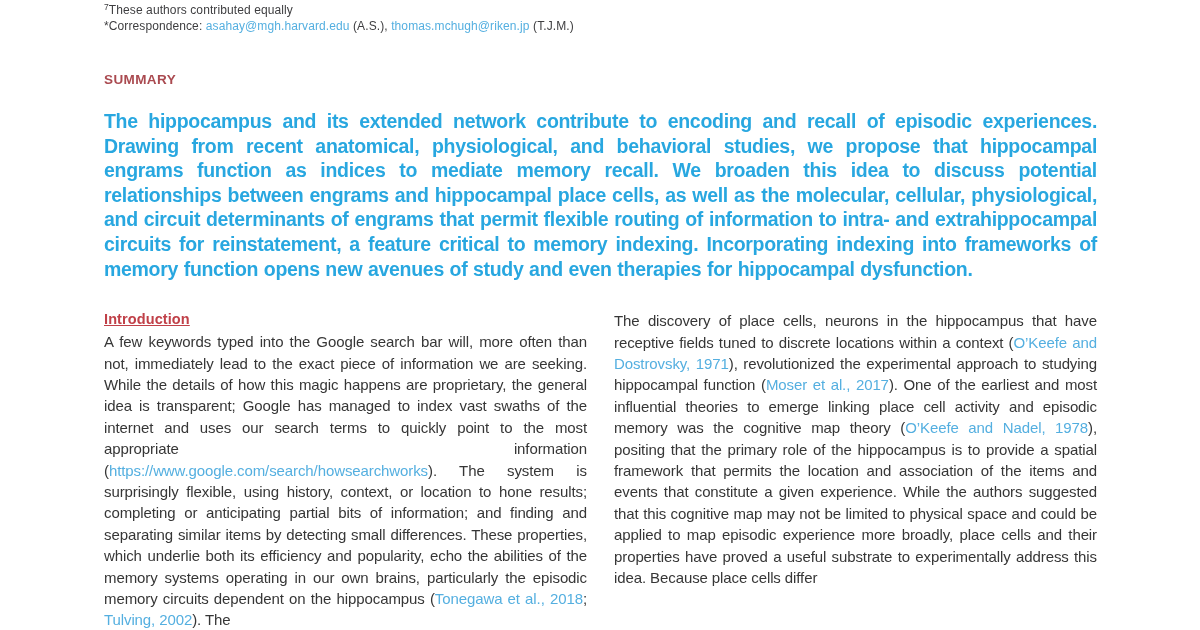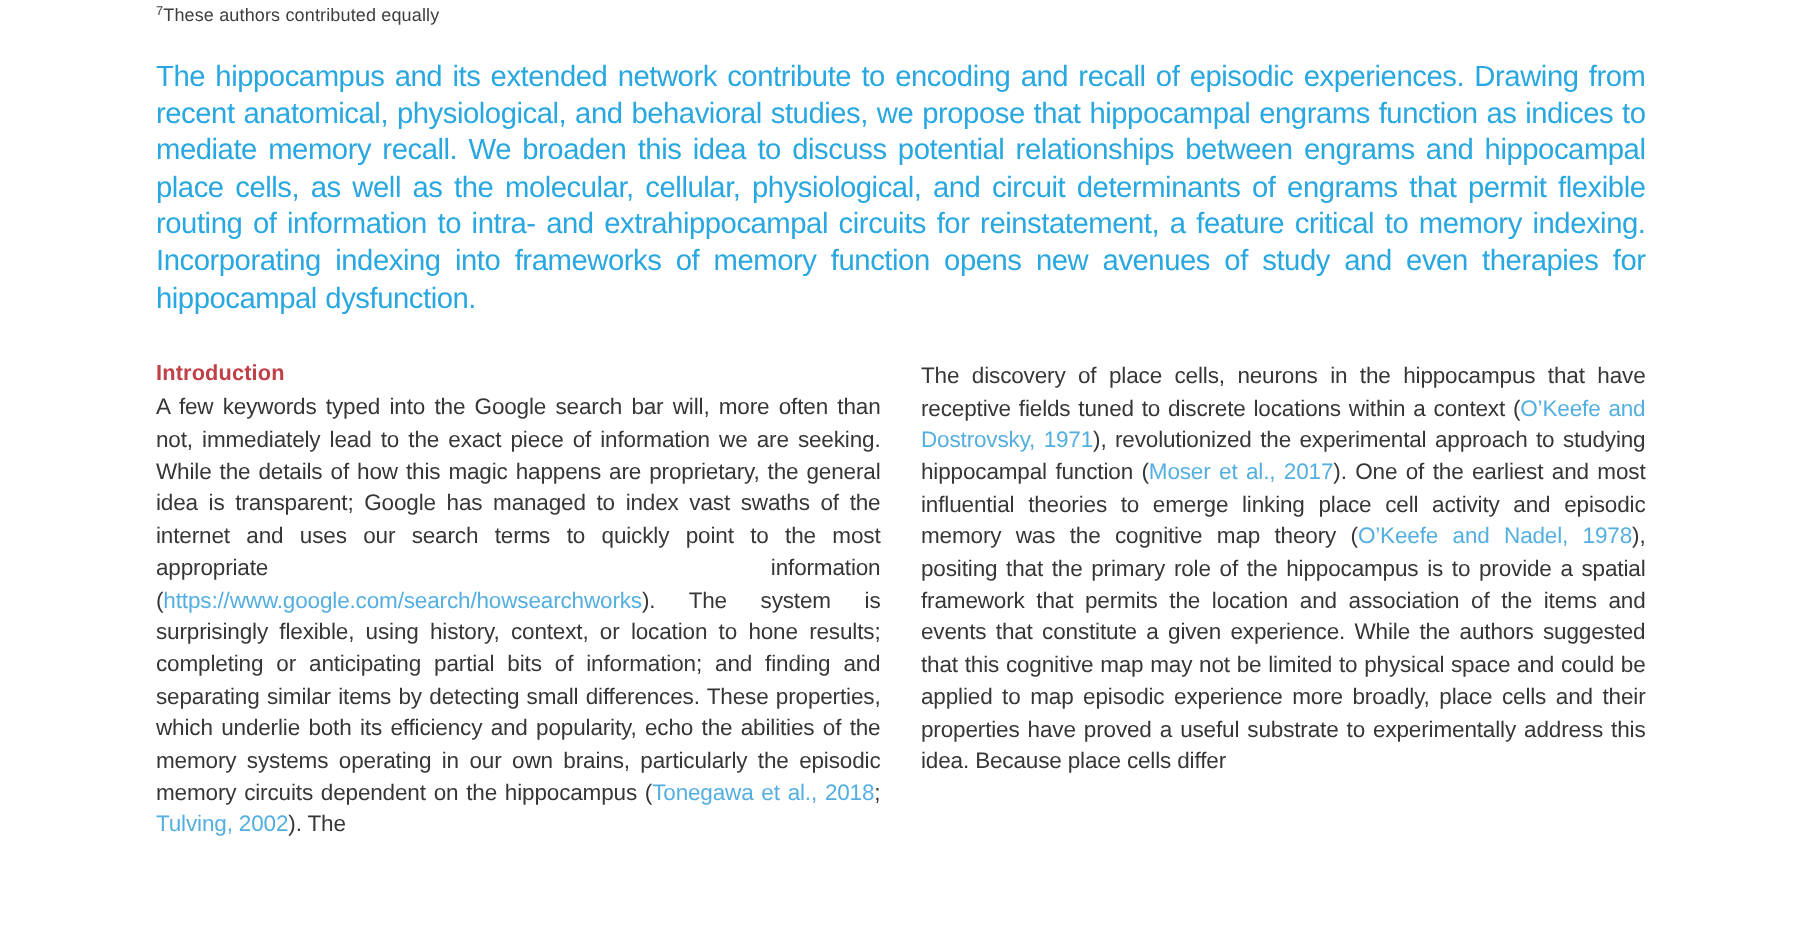--- a/index.html
+++ b/index.html
@@ -50,21 +50,21 @@
     font-size:13.5px;
     font-weight:bold;
     letter-spacing:0.4px;
     color:var(--heading-red);
     line-height:16px;
   }
   .summary-body{
     margin-top:21px;
     font-size:19.5px;
     line-height:24.6px;
-    font-weight:normal;
+    font-weight:bold;
     letter-spacing:-0.3px;
     word-spacing:0.5px;
     color:var(--summary-blue);
     text-align:justify;
   }
   
   .columns{
     margin-top:29px;
     display:flex;
     gap:27px;
@@ -73,39 +73,42 @@
     flex:1 1 0;
     min-width:0;
   }
   .section-heading{
     font-size:14.5px;
     font-weight:bold;
     color:var(--section-red);
     line-height:18px;
     margin-bottom:3px;
     letter-spacing:0.1px;
+    text-decoration:underline;
   }
   .body-par{
     font-size:15px;
     line-height:21.4px;
     letter-spacing:-0.1px;
     color:var(--body-text);
     text-align:justify;
   }
   .body-par a.link{ color:var(--link-blue); }
 </style>
 </head>
 <body>
 
 <div class="page">
 
   <div class="footnotes">
     <div><sup>7</sup><span>These authors contributed equally</span></div>
+    <div><span>*Correspondence: </span><a class="link" href="#">asahay@mgh.harvard.edu</a><span> (A.S.), </span><a class="link" href="#">thomas.mchugh@riken.jp</a><span> (T.J.M.)</span></div>
   </div>
 
+  <div class="summary-heading">SUMMARY</div>
 
   <div class="summary-body">The hippocampus and its extended network contribute to encoding and recall of episodic experiences. Drawing from recent anatomical, physiological, and behavioral studies, we propose that hippocampal engrams function as indices to mediate memory recall. We broaden this idea to discuss potential relationships between engrams and hippocampal place cells, as well as the molecular, cellular, physiological, and circuit determinants of engrams that permit flexible routing of information to intra- and extrahippocampal circuits for reinstatement, a feature critical to memory indexing. Incorporating indexing into frameworks of memory function opens new avenues of study and even therapies for hippocampal dysfunction.</div>
 
   <div class="columns">
     <div class="col">
       <div class="section-heading">Introduction</div>
       <div class="body-par"><span>A few keywords typed into the Google search bar will, more often than not, immediately lead to the exact piece of information we are seeking. While the details of how this magic happens are proprietary, the general idea is transparent; Google has managed to index vast swaths of the internet and uses our search terms to quickly point to the most appropriate information (</span><a class="link" href="#">https://www.google.com/search/howsearchworks</a><span>). The system is surprisingly flexible, using history, context, or location to hone results; completing or anticipating partial bits of information; and finding and separating similar items by detecting small differences. These properties, which underlie both its efficiency and popularity, echo the abilities of the memory systems operating in our own brains, particularly the episodic memory circuits dependent on the hippocampus (</span><a class="link" href="#">Tonegawa et al., 2018</a><span>; </span><a class="link" href="#">Tulving, 2002</a><span>). The</span></div>
     </div>
     <div class="col">
       <div class="body-par"><span>The discovery of place cells, neurons in the hippocampus that have receptive fields tuned to discrete locations within a context (</span><a class="link" href="#">O’Keefe and Dostrovsky, 1971</a><span>), revolutionized the experimental approach to studying hippocampal function (</span><a class="link" href="#">Moser et al., 2017</a><span>). One of the earliest and most influential theories to emerge linking place cell activity and episodic memory was the cognitive map theory (</span><a class="link" href="#">O’Keefe and Nadel, 1978</a><span>), positing that the primary role of the hippocampus is to provide a spatial framework that permits the location and association of the items and events that constitute a given experience. While the authors suggested that this cognitive map may not be limited to physical space and could be applied to map episodic experience more broadly, place cells and their properties have proved a useful substrate to experimentally address this idea. Because place cells differ</span></div>

